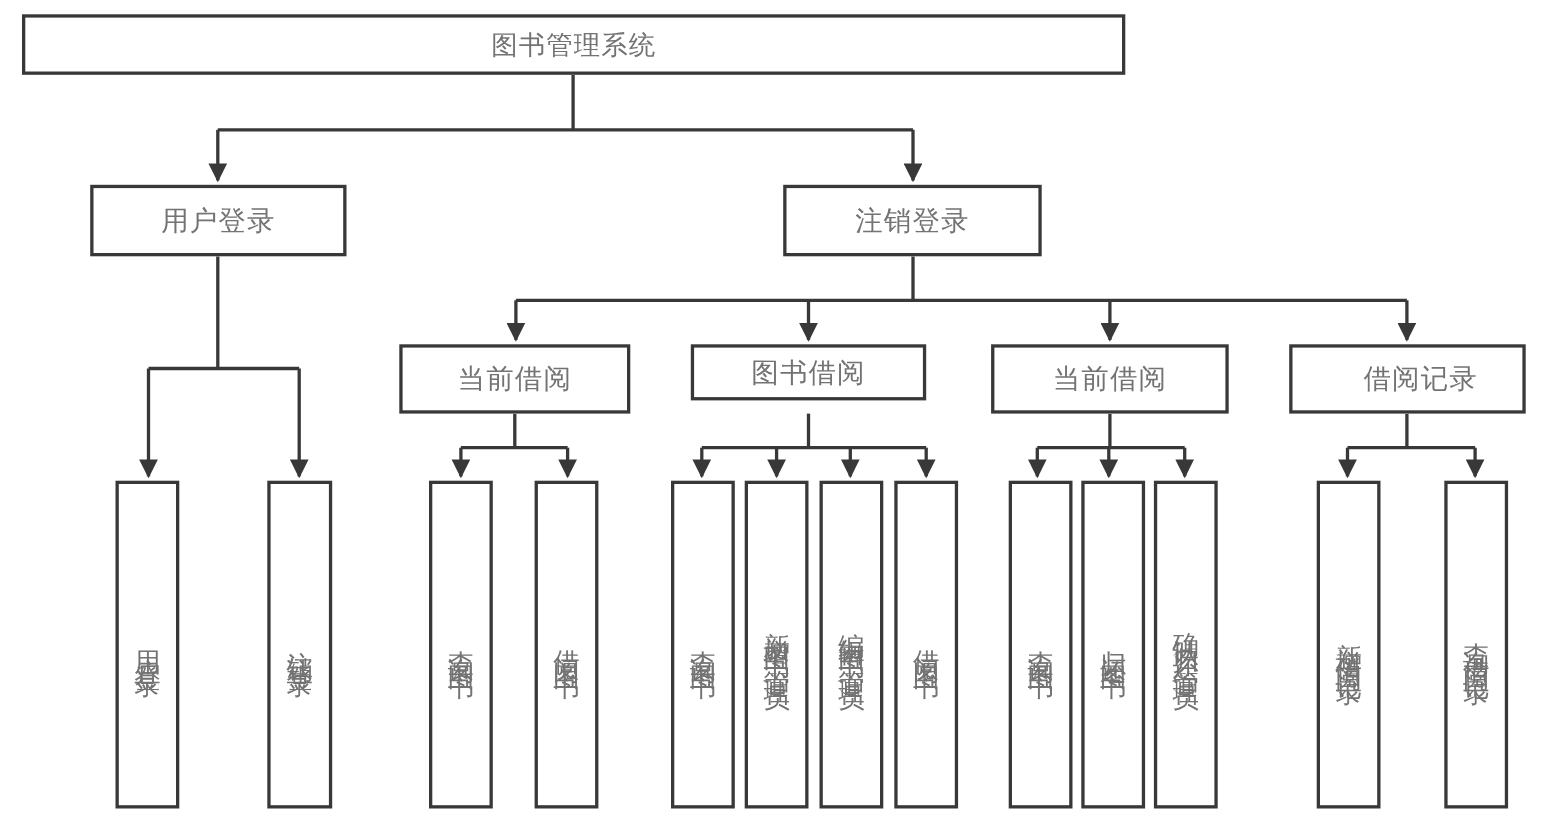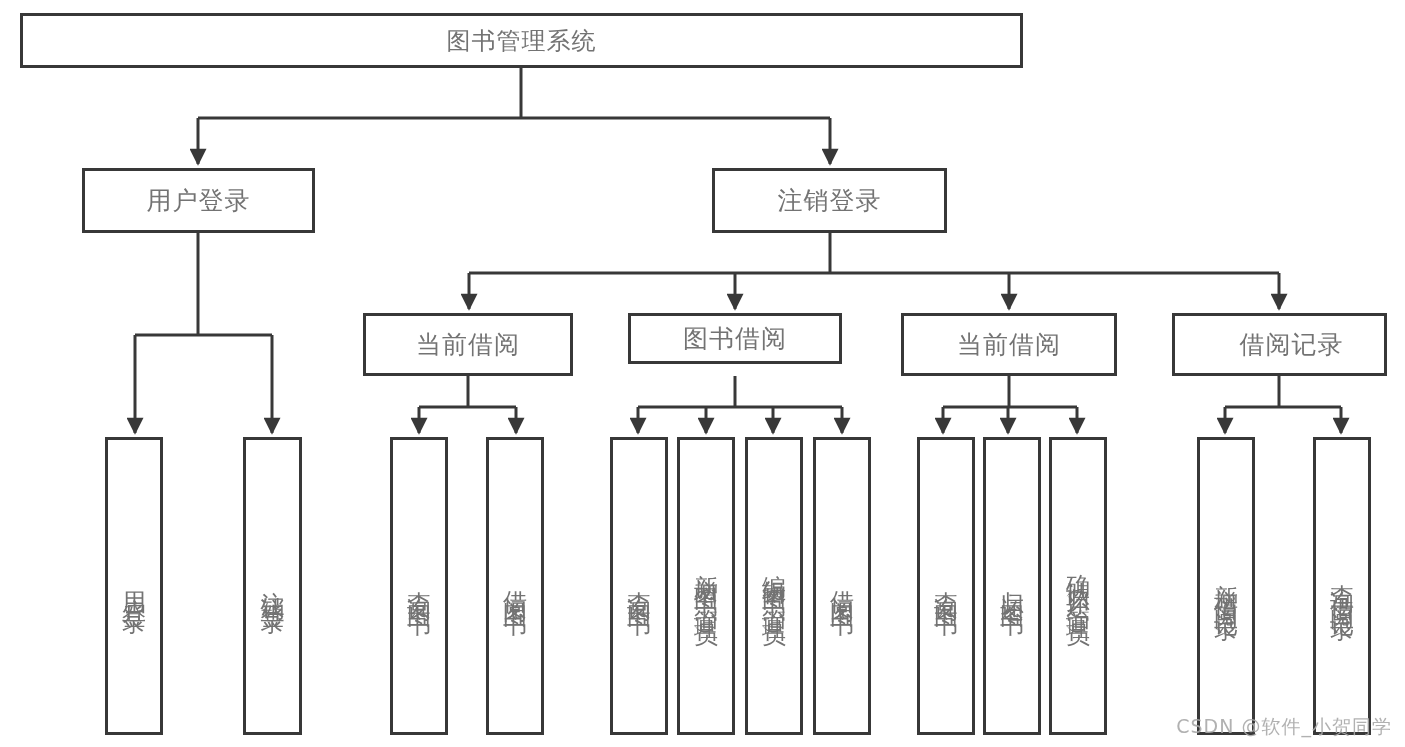--- a/index.html
+++ b/index.html
@@ -136,15 +136,14 @@
   <div class="node vbox" style="left:745px; top:437px; width:58px; height:298px;">编辑图书（管理员）</div>
   <div class="node vbox" style="left:813px; top:437px; width:58px; height:298px;">借阅图书</div>
 
   <div class="node vbox" style="left:917px; top:437px; width:58px; height:298px;">查询图书</div>
   <div class="node vbox" style="left:983px; top:437px; width:58px; height:298px;">归还图书</div>
   <div class="node vbox" style="left:1049px; top:437px; width:58px; height:298px;">确认归还（管理员）</div>
 
   <div class="node vbox" style="left:1197px; top:437px; width:58px; height:298px;">新增借阅记录</div>
   <div class="node vbox" style="left:1313px; top:437px; width:58px; height:298px;">查询借阅记录</div>
 
-  <div class="watermark">CSDN @软件_小贺同学</div>
 
 </div>
 
 </body></html>

